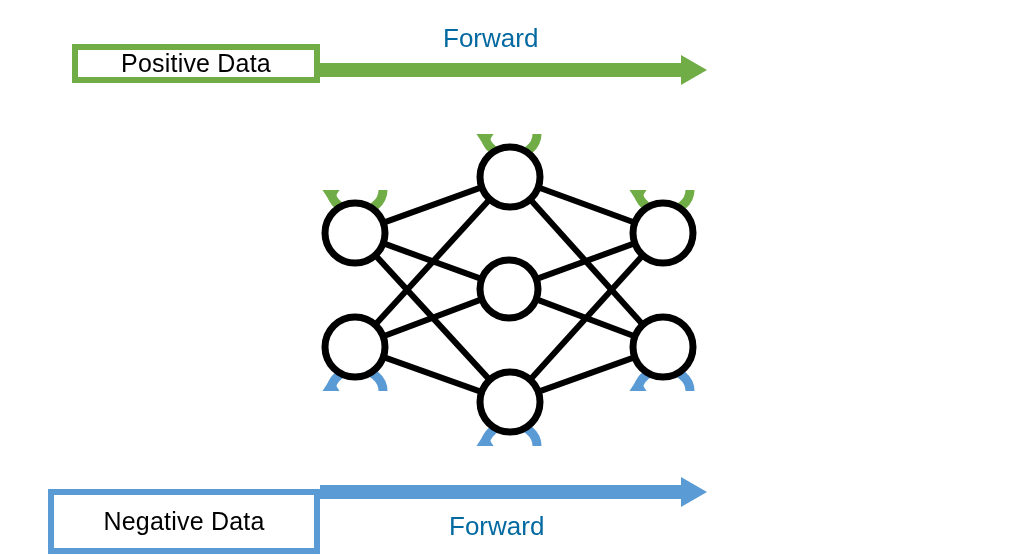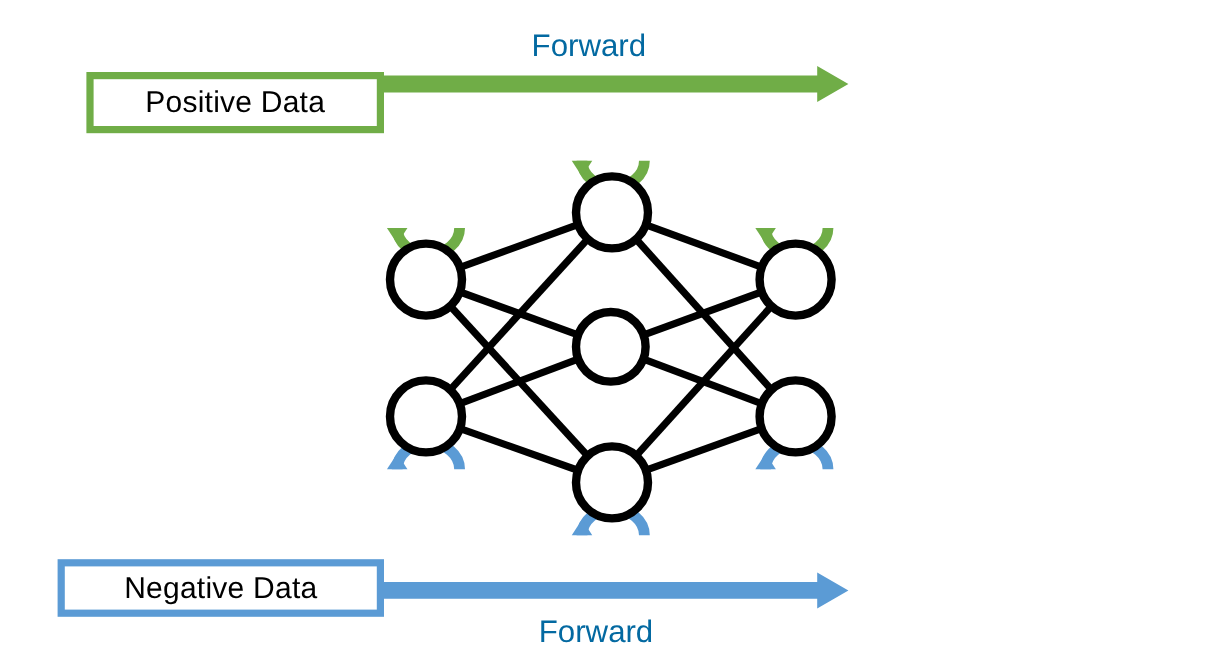--- a/index.html
+++ b/index.html
@@ -33,31 +33,31 @@
     display: flex;
     align-items: center;
     justify-content: center;
     font-size: 25px;
     color: #000000;
     line-height: 1;
     letter-spacing: 0.2px;
   }
   #positive-data-box {
     left: 72px;
-    top: 60px;
+    top: 44px;
     width: 248px;
-    height: 51px;
+    height: 39px;
     border: 6px solid #70AD47;
     text-align: right;
   }
   #negative-data-box {
     left: 48px;
-    top: 466px;
+    top: 489px;
     width: 272px;
-    height: 48px;
+    height: 65px;
     border: 6px solid #5B9BD5;
   }
   .forward-caption {
     position: absolute;
     font-size: 26px;
     color: #0369a1;
     line-height: 1;
     white-space: nowrap;
   }
   #forward-top-label {

